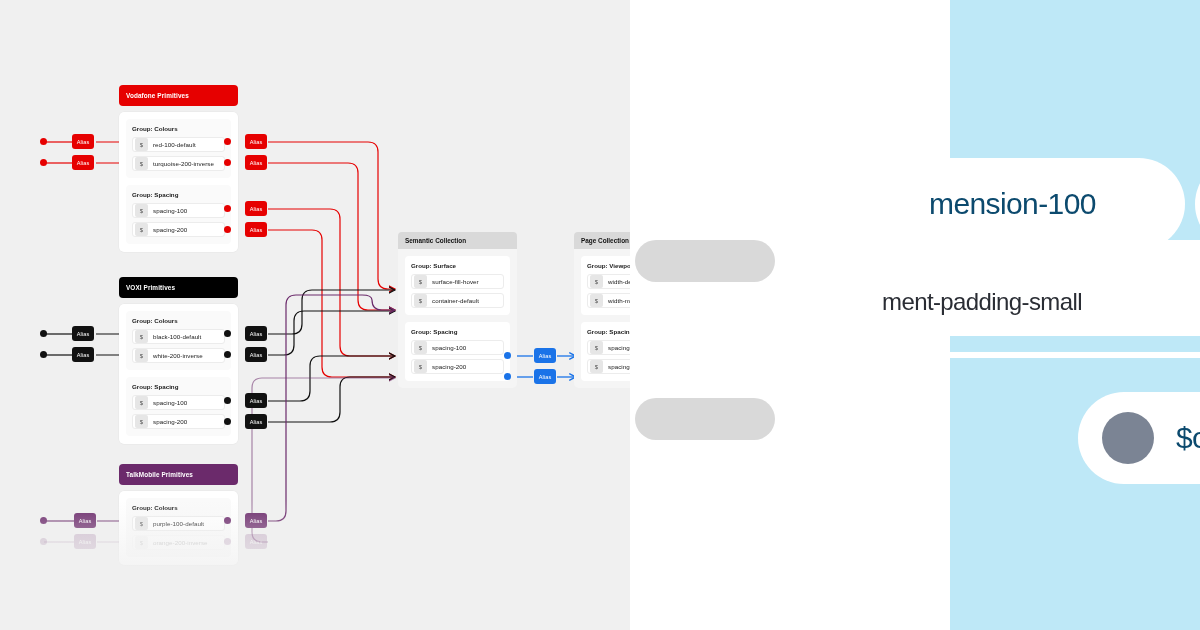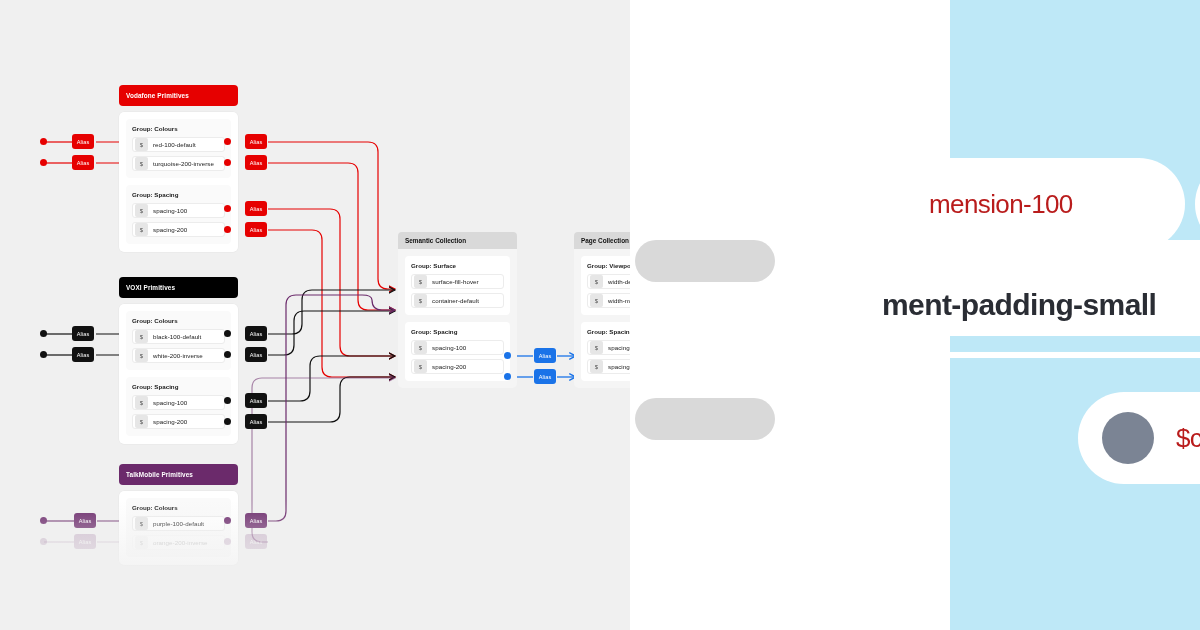--- a/index.html
+++ b/index.html
@@ -83,24 +83,24 @@
   
   #right { position:absolute; left:630px; top:0; width:570px; height:630px; background:#fff; overflow:hidden; }
   #cyan { position:absolute; left:320px; top:0; width:250px; height:630px; background:#bee8f7; }
   .band { position:absolute; left:320px; width:250px; background:#ffffff; }
   
   .zpill {
     position:absolute; height:92px; background:#fff; border-radius:46px;
     display:flex; align-items:center; padding:0 34px;
     white-space:nowrap;
   }
-  .zpill-txt { font-size:26px; color:#b91c1c; letter-spacing:-0.6px; }
+  .zpill-txt { font-size:30px; color:#0c4a6e; letter-spacing:-0.6px; }
   .zcircle { width:52px; height:52px; border-radius:50%; background:#7b8494; flex:none; }
   .ztext-free {
-    position:absolute; font-size:30px; color:#2a2d34; letter-spacing:-0.6px; white-space:nowrap;font-weight:bold;
+    position:absolute; font-size:24px; color:#2a2d34; letter-spacing:-0.6px; white-space:nowrap;
   }
   
   .gpill { position:absolute; height:42px; background:#d9d9d9; border-radius:21px; }
 </style>
 </head>
 <body>
 
 <div id="canvas">
 
   <div id="canvas-title">m</div>

